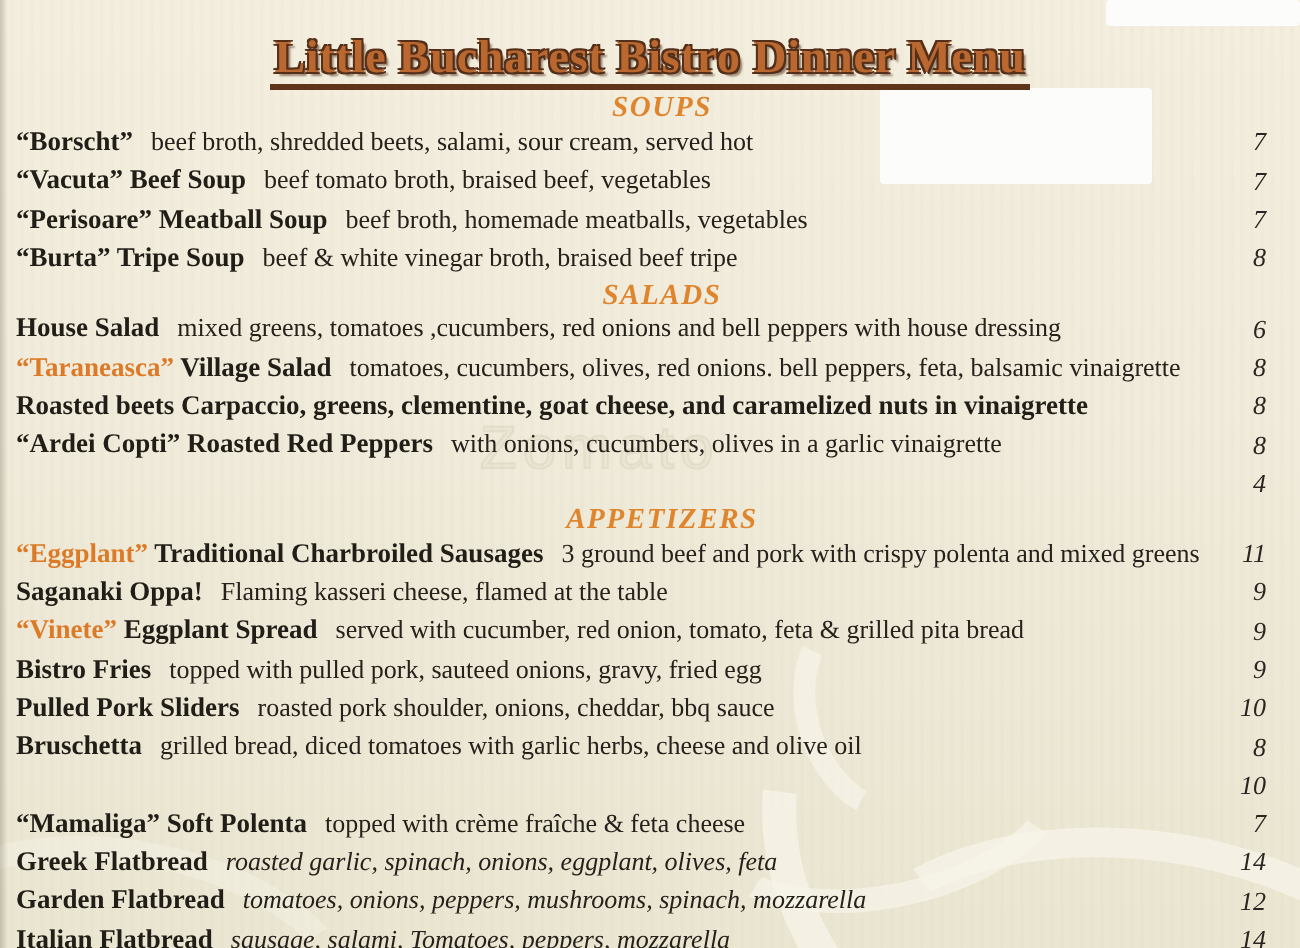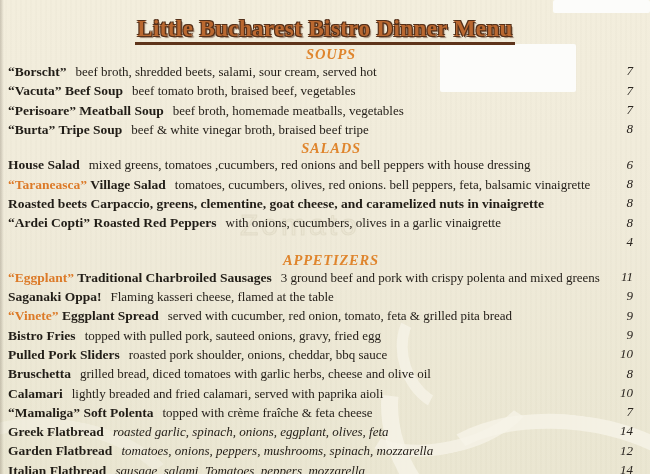--- a/index.html
+++ b/index.html
@@ -199,21 +199,20 @@
     <span class="line"><span class="q"></span><span class="n">Pulled Pork Sliders</span><span class="d">roasted pork shoulder, onions, cheddar, bbq sauce</span></span>
     <span class="p">10</span>
   </div>
 
   <div class="row">
     <span class="line"><span class="q"></span><span class="n">Bruschetta</span><span class="d">grilled bread, diced tomatoes with garlic herbs, cheese and olive oil</span></span>
     <span class="p">8</span>
   </div>
 
   <div class="row">
-    <span class="line"><span class="q"></span><span class="n">Calamari</span><span class="d">lightly breaded and fried calamari, served with paprika aioli</span></span>
     <span class="p">10</span>
   </div>
 
   <div class="row">
     <span class="line"><span class="q">“Mamaliga”</span><span class="n"> Soft Polenta</span><span class="d">topped with crème fraîche &amp; feta cheese</span></span>
     <span class="p">7</span>
   </div>
 
   <div class="row">
     <span class="line"><span class="q"></span><span class="n">Greek Flatbread</span><span class="d italic">roasted garlic, spinach, onions, eggplant, olives, feta</span></span>

